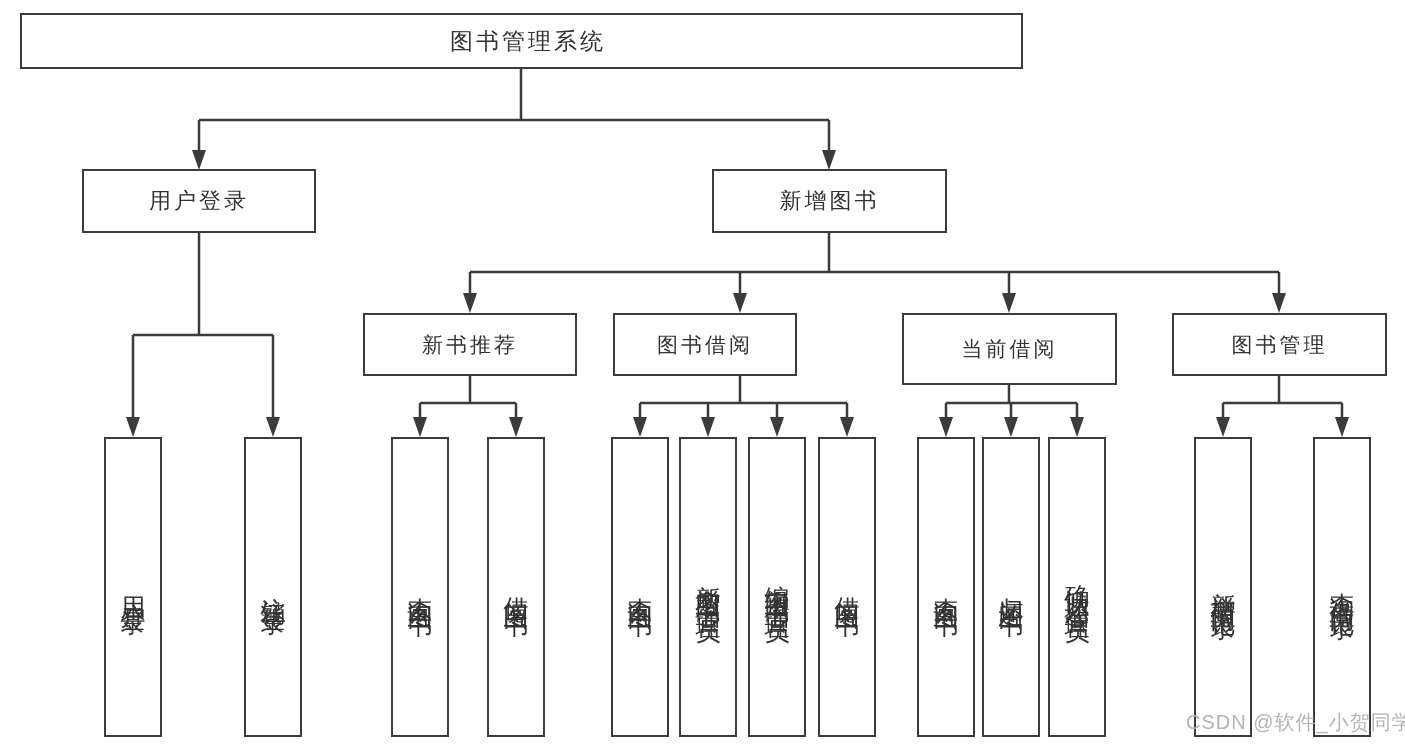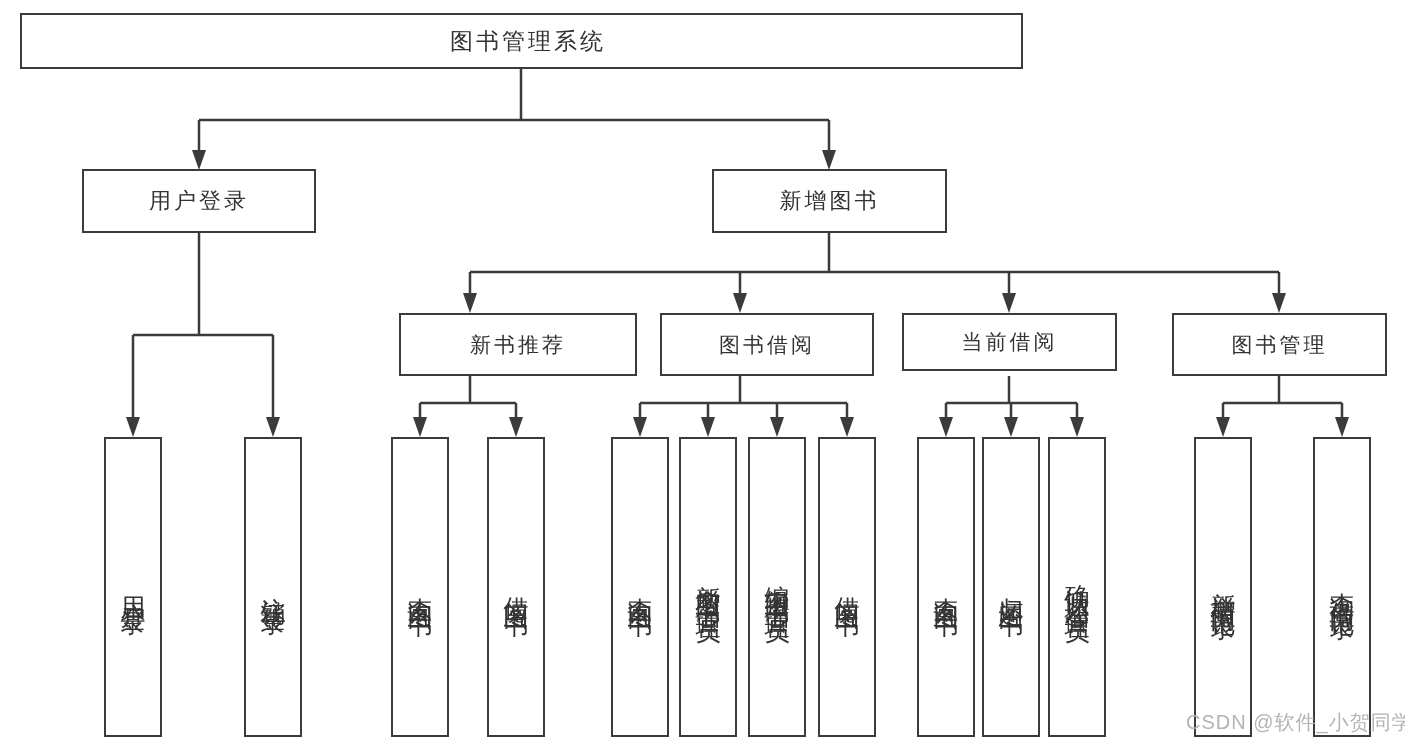--- a/index.html
+++ b/index.html
@@ -92,27 +92,27 @@
     <span>图书管理系统</span>
   </div>
 
   <div class="node hbox l2" style="left:82px;top:169px;width:234px;height:64px;">
     <span>用户登录</span>
   </div>
   <div class="node hbox l2" style="left:712px;top:169px;width:235px;height:64px;">
     <span>新增图书</span>
   </div>
 
-  <div class="node hbox l3" style="left:363px;top:313px;width:238px;height:63px;margin-left:36px;">
+  <div class="node hbox l3" style="left:363px;top:313px;width:214px;height:63px;">
     <span>新书推荐</span>
   </div>
-  <div class="node hbox l3" style="left:660px;top:313px;width:214px;height:63px;">
+  <div class="node hbox l3" style="left:613px;top:313px;width:184px;height:63px;">
     <span>图书借阅</span>
   </div>
-  <div class="node hbox l3" style="left:902px;top:313px;width:215px;height:58px;">
+  <div class="node hbox l3" style="left:902px;top:313px;width:215px;height:72px;">
     <span>当前借阅</span>
   </div>
   <div class="node hbox l3" style="left:1172px;top:313px;width:215px;height:63px;">
     <span>图书管理</span>
   </div>
 
   <div class="node vbox" style="left:104px;top:437px;width:58px;height:300px;">
     <span class="vlabel">用户登录</span>
   </div>
   <div class="node vbox" style="left:244px;top:437px;width:58px;height:300px;">

